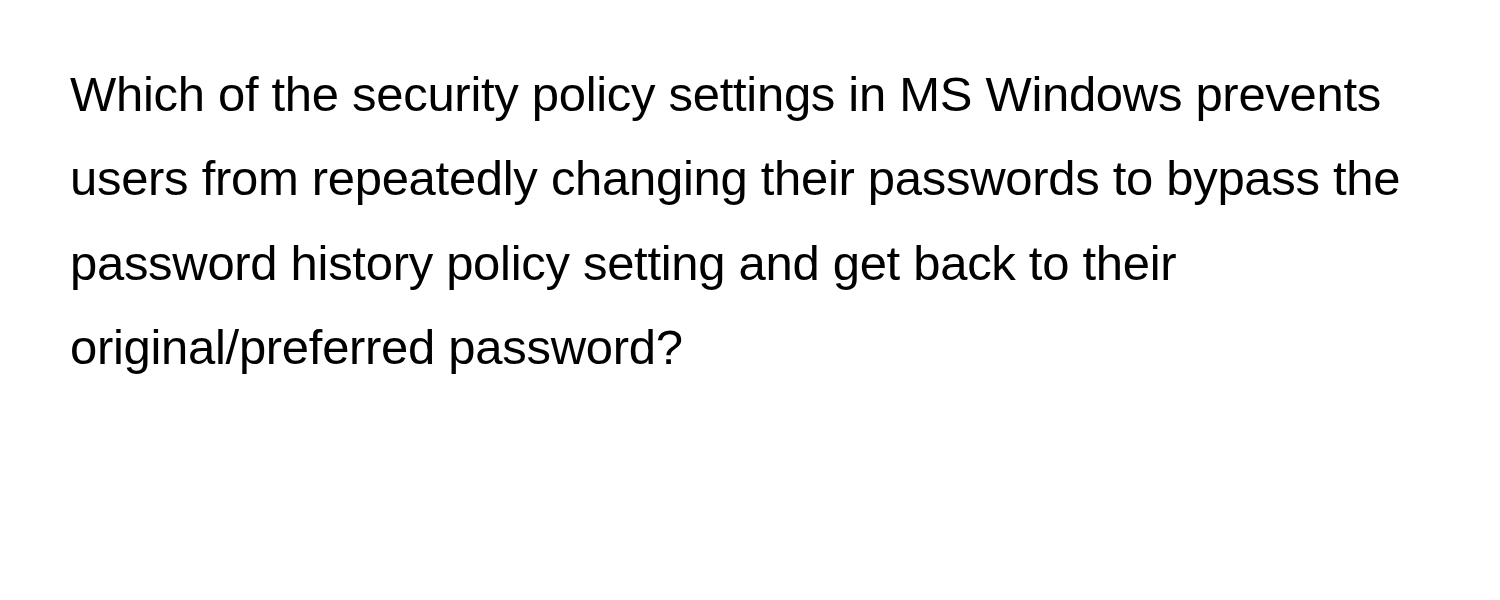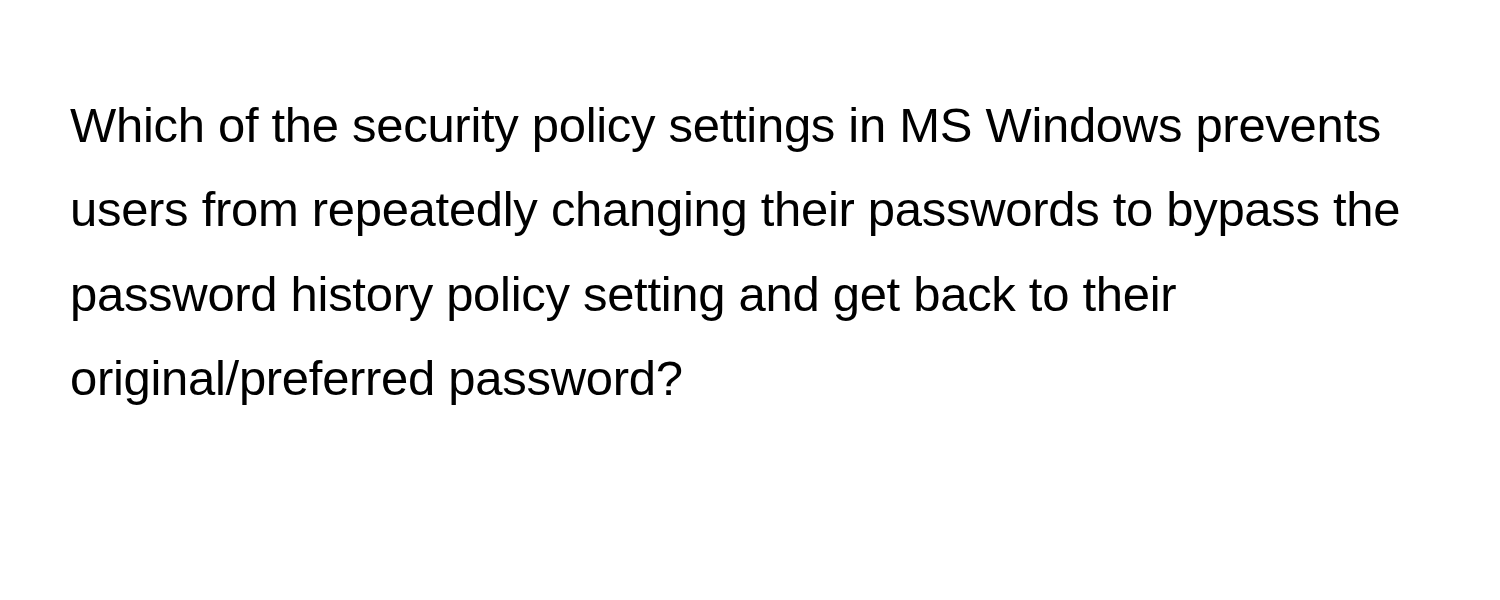--- a/index.html
+++ b/index.html
@@ -7,21 +7,21 @@
       padding: 0;
       box-sizing: border-box;
     }
     html, body {
       width: 1500px;
       height: 600px;
       background: #ffffff;
       font-family: -apple-system, BlinkMacSystemFont, "Segoe UI", Helvetica, Arial, sans-serif;
     }
     .container {
-      padding: 83px 70px 70px 70px;
+      padding: 52px 70px 70px 70px;
       width: 100%;
       height: 100%;
     }
     .question-text {
       font-size: 49px;
       line-height: 1.72;
       color: #000000;
       font-weight: 400;
       letter-spacing: -0.3px;
     }

